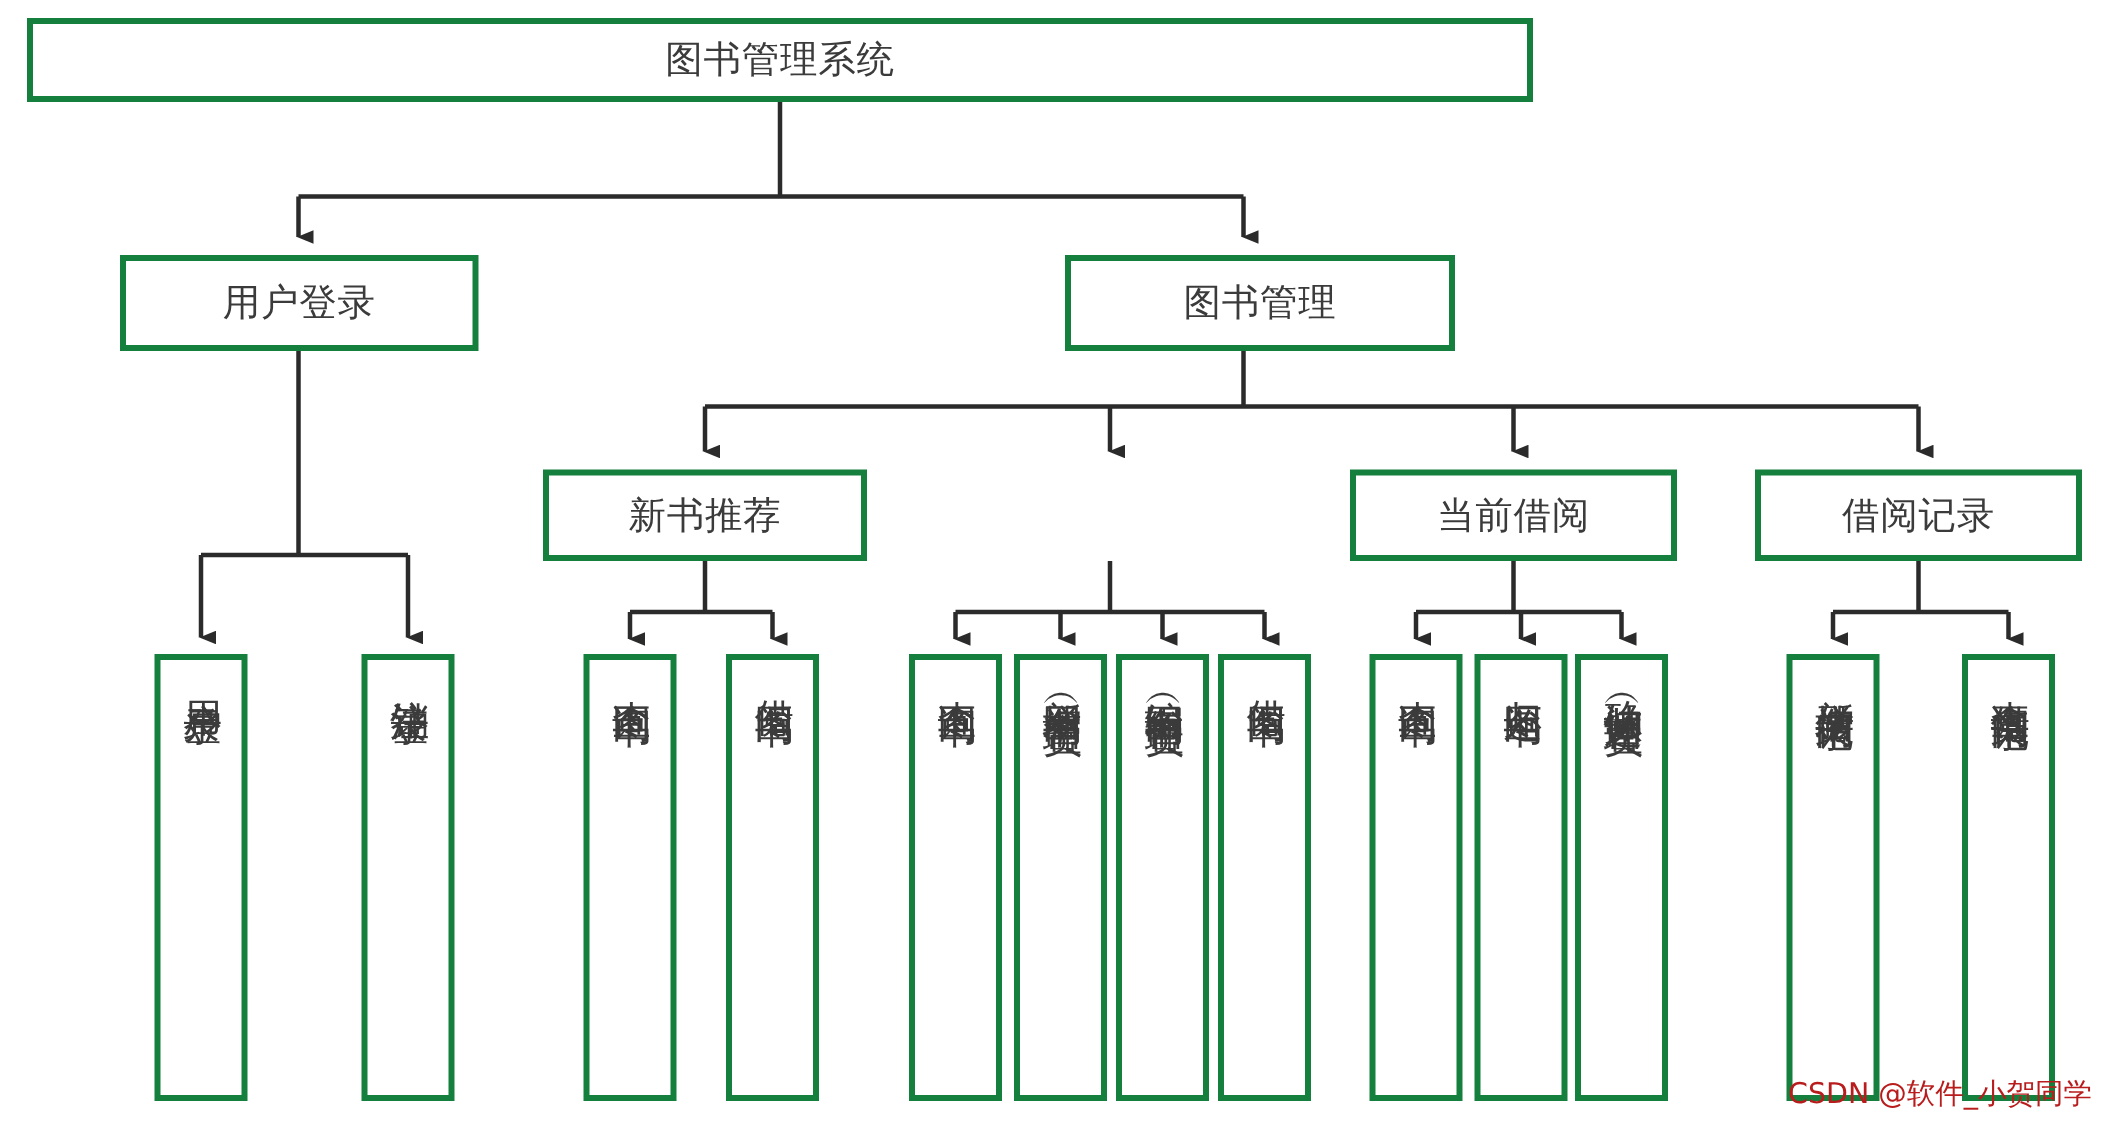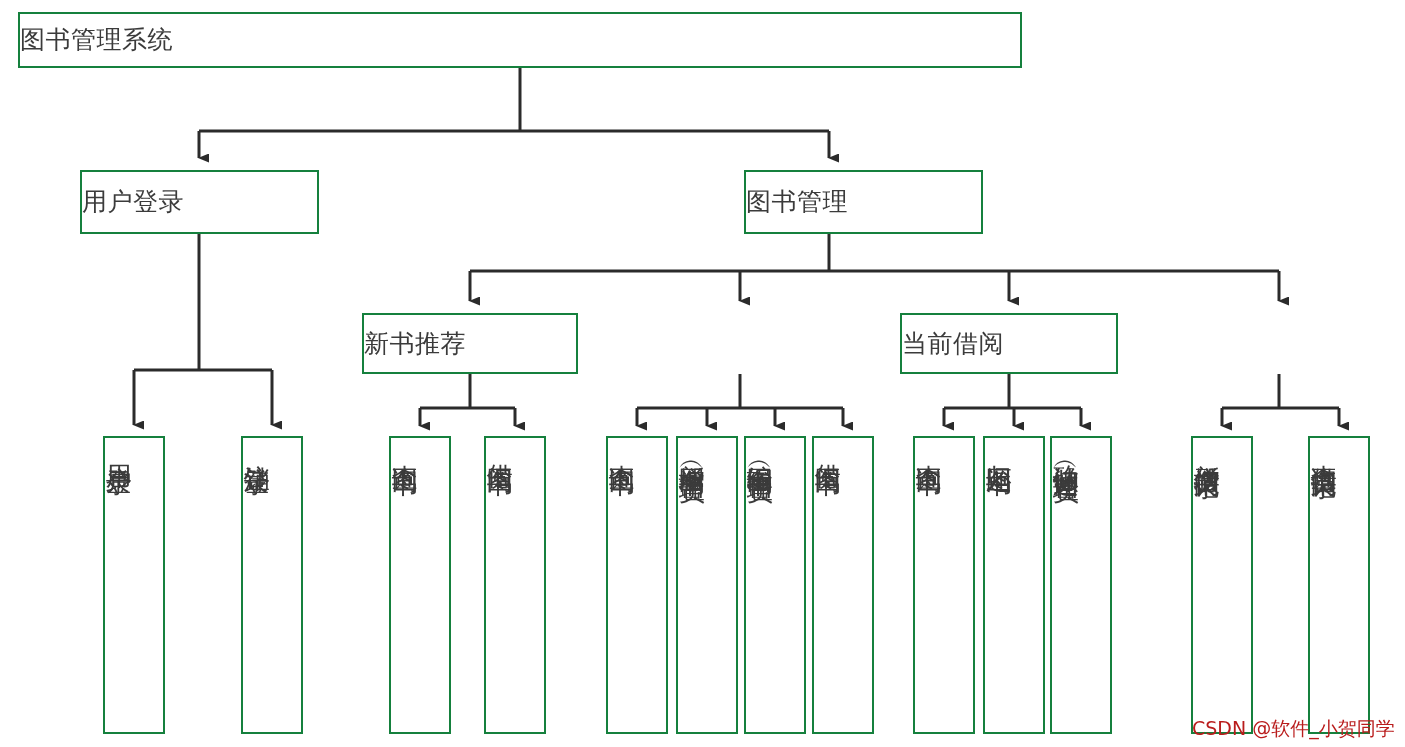--- a/index.html
+++ b/index.html
@@ -22,23 +22,24 @@
     position: absolute;
     left: 0;
     top: 0;
     width: 1405px;
     height: 747px;
   }
   .node-box {
     position: absolute;
     box-sizing: border-box;
     background: #ffffff;
-    border: 2px solid #15803d;
+    border: 4px solid #15803d;
     display: flex;
     align-items: center;
+    justify-content: center;
     overflow: hidden;
   }
   .node-label {
     color: #3b3b3b;
     text-align: center;
     line-height: 1.12;
     letter-spacing: 0.5px;
     white-space: pre-wrap;
   }
   .node-horizontal .node-label {
@@ -133,33 +134,36 @@
   </svg>
 
   <div class="node-box node-horizontal" style="left:18px; top:12px; width:1004px; height:56px;">
     <span class="node-label">图书管理系统</span>
   </div>
 
   <div class="node-box node-horizontal" style="left:80px; top:170px; width:239px; height:64px;">
     <span class="node-label">用户登录</span>
   </div>
 
-  <div class="node-box node-horizontal" style="left:744px; top:170px; width:239px; height:64px;">
+  <div class="node-box node-horizontal" style="left:710px; top:170px; width:260px; height:64px;">
     <span class="node-label">图书管理</span>
   </div>
 
   <div class="node-box node-horizontal" style="left:362px; top:313px; width:216px; height:61px;">
     <span class="node-label">新书推荐</span>
   </div>
 
 
   <div class="node-box node-horizontal" style="left:900px; top:313px; width:218px; height:61px;">
     <span class="node-label">当前借阅</span>
   </div>
 
+  <div class="node-box node-horizontal" style="left:1170px; top:313px; width:218px; height:61px;">
+    <span class="node-label">借阅记录</span>
+  </div>
 
   <div class="node-box node-vertical" style="left:103px; top:436px; width:62px; height:298px;">
     <span class="node-label">用户登录</span>
   </div>
 
   <div class="node-box node-vertical" style="left:241px; top:436px; width:62px; height:298px;">
     <span class="node-label">注销登录</span>
   </div>
 
   <div class="node-box node-vertical" style="left:389px; top:436px; width:62px; height:298px;">

